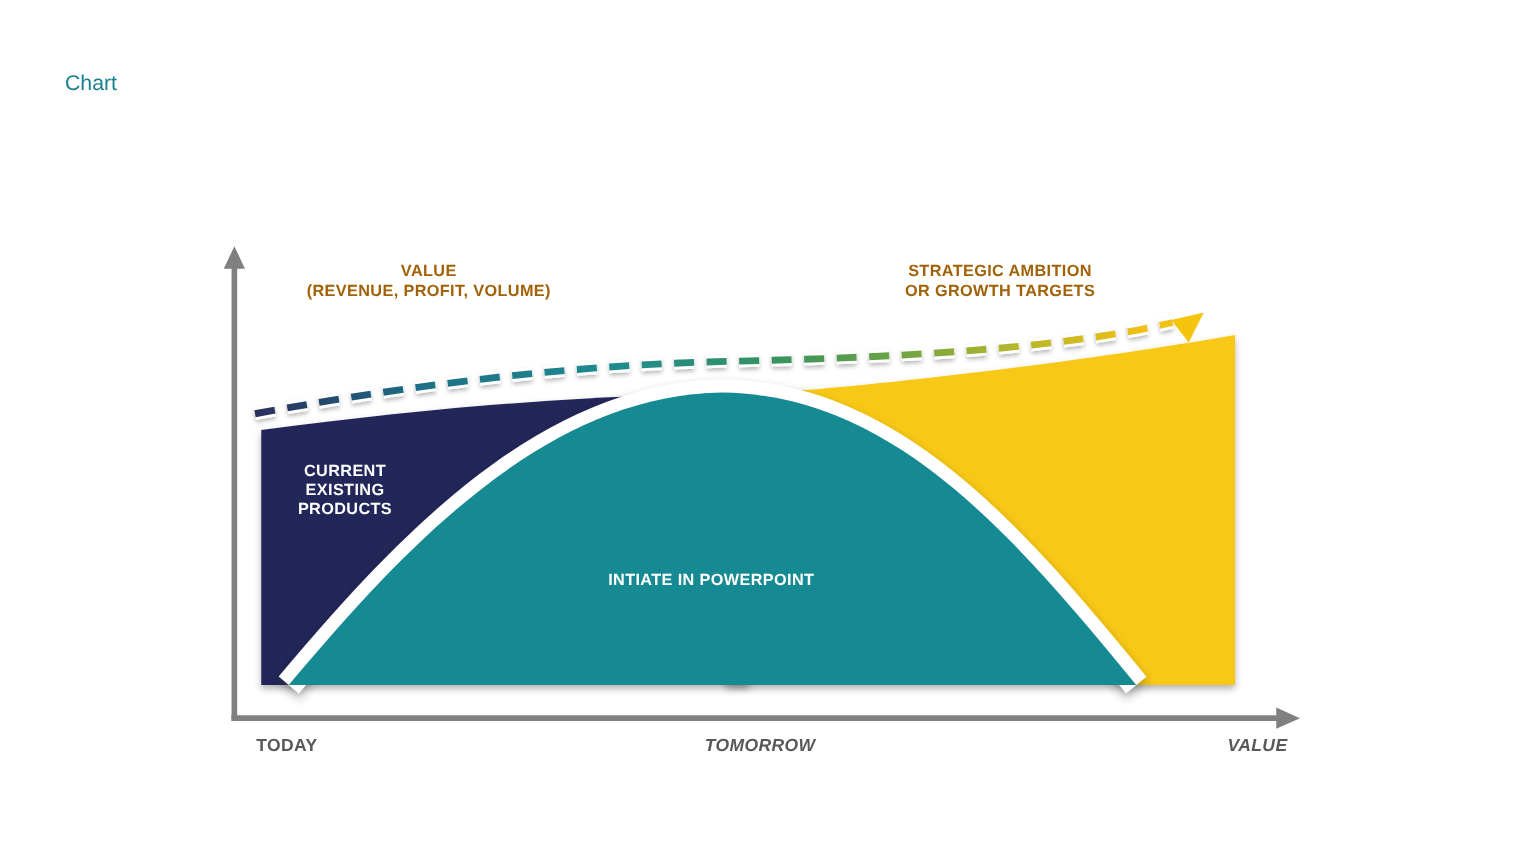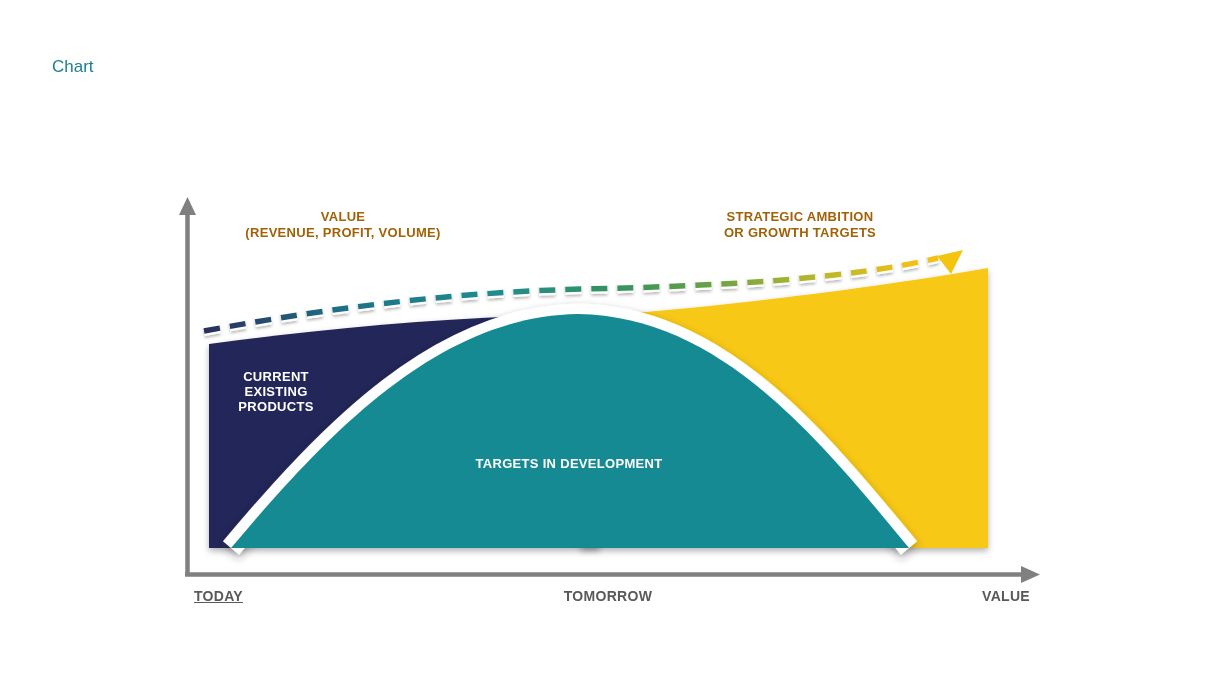--- a/index.html
+++ b/index.html
@@ -27,21 +27,21 @@
     font-weight:700;
     letter-spacing:0.3px;
     white-space:nowrap;
   }
   .lbl span{display:block;}
   .axis-note{font-size:13px;color:#a16207;line-height:16px;transform:translateX(-50%);}
   .region-label{font-size:13px;line-height:15px;transform:translateX(-50%);}
   .white-text{color:#FFFFFF;}
   .olive-text{color:#6C654A;}
   .x-tick{font-size:14px;color:#595959;}
-  .center-x{transform:translateX(-50%);}
+  .center-x{transform:translateX(-50%);font-style:italic;}
 </style>
 </head>
 <body>
 
 <div class="slide">
 
   <div class="kicker">Chart</div>
 
   <svg class="chart-svg" width="1227" height="690" viewBox="0 0 1227 690">
     <defs>
@@ -95,21 +95,21 @@
     <span>EXISTING</span>
     <span>PRODUCTS</span>
   </div>
 
   <div class="lbl axis-note" style="left:800px;top:209px;">
     <span>STRATEGIC AMBITION</span>
     <span>OR GROWTH TARGETS</span>
   </div>
 
   <div class="lbl region-label white-text" style="left:569px;top:456px;">
-    <span>TARGETS IN DEVELOPMENT</span>
+    <span>INTIATE IN POWERPOINT</span>
   </div>
 
 
-  <div class="lbl x-tick" style="left:194px;top:588px;text-decoration:underline;">TODAY</div>
+  <div class="lbl x-tick" style="left:205px;top:588px;">TODAY</div>
   <div class="lbl x-tick center-x" style="left:608px;top:588px;">TOMORROW</div>
   <div class="lbl x-tick center-x" style="left:1006px;top:588px;">VALUE</div>
 
 </div>
 
 </body></html>

